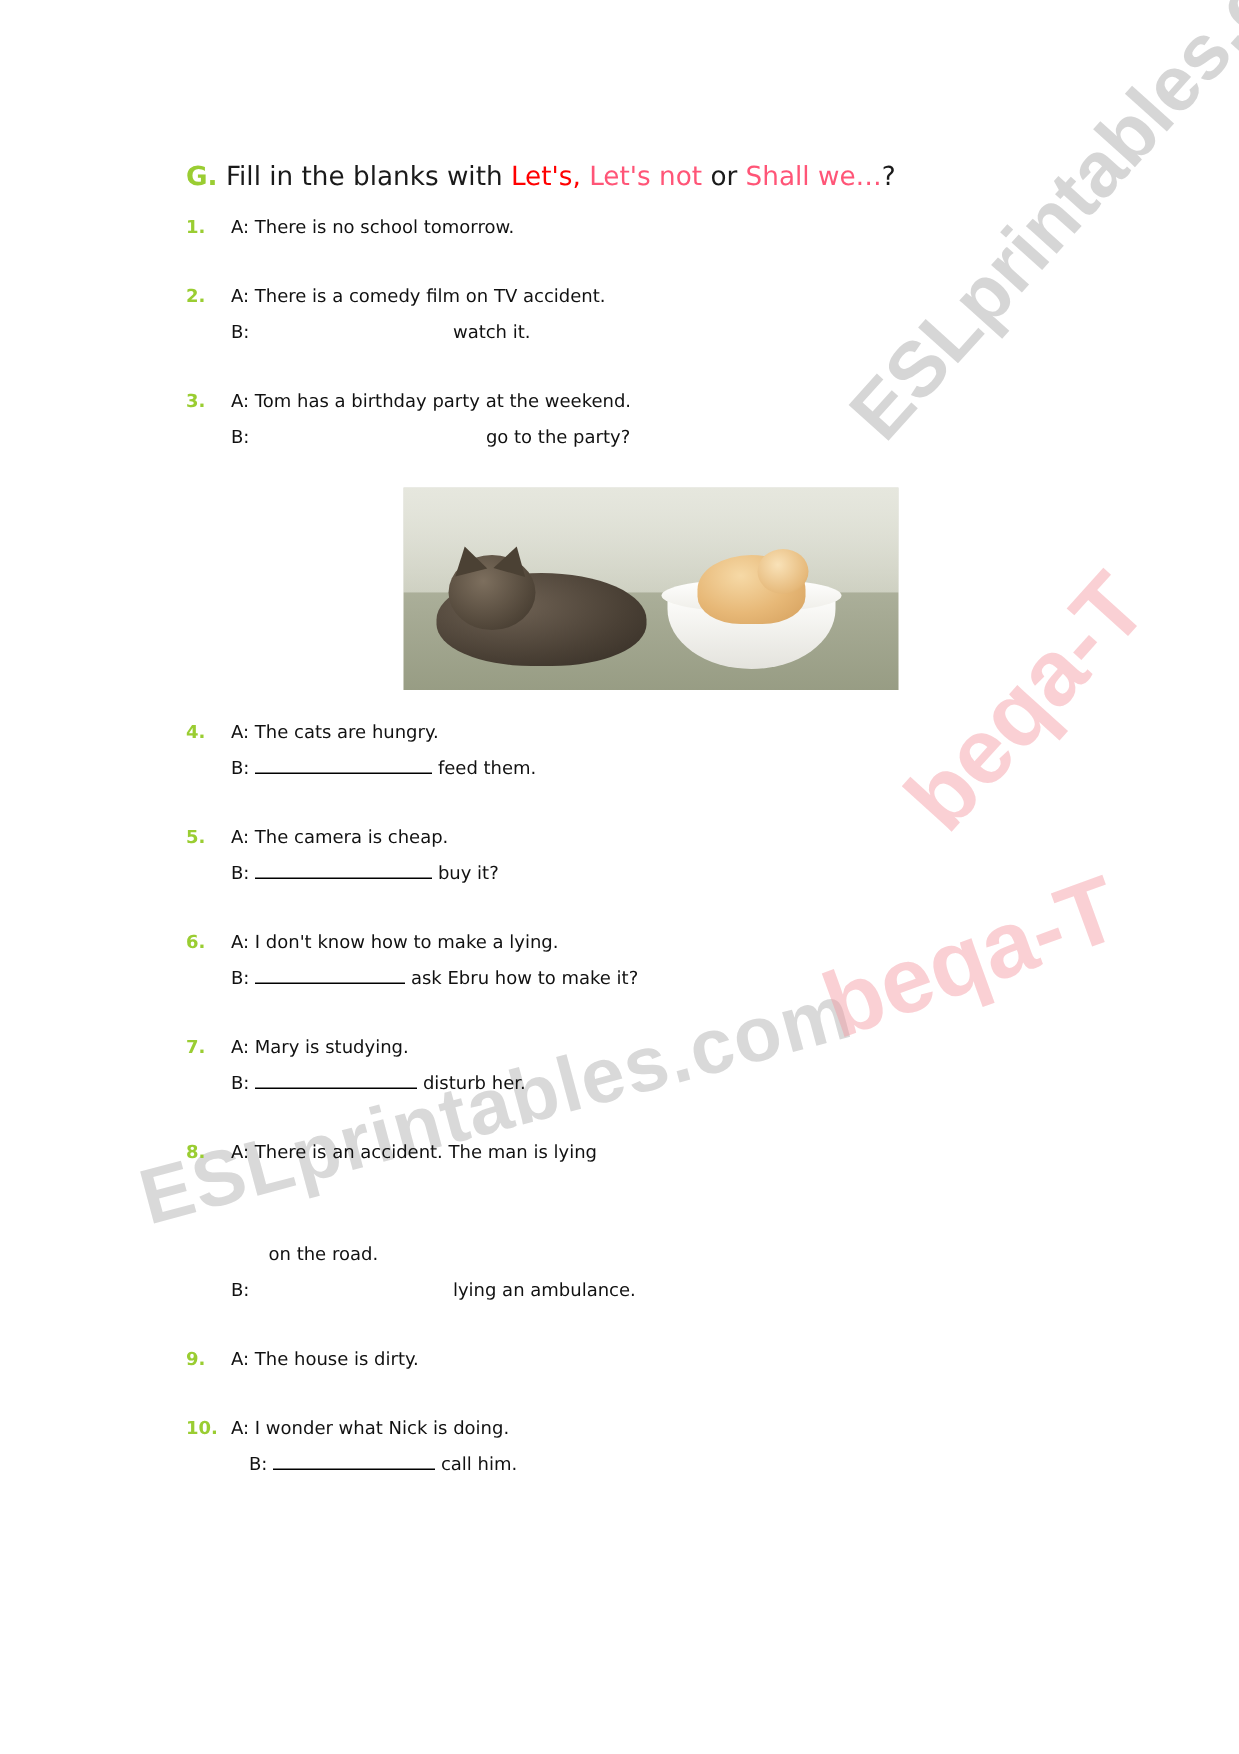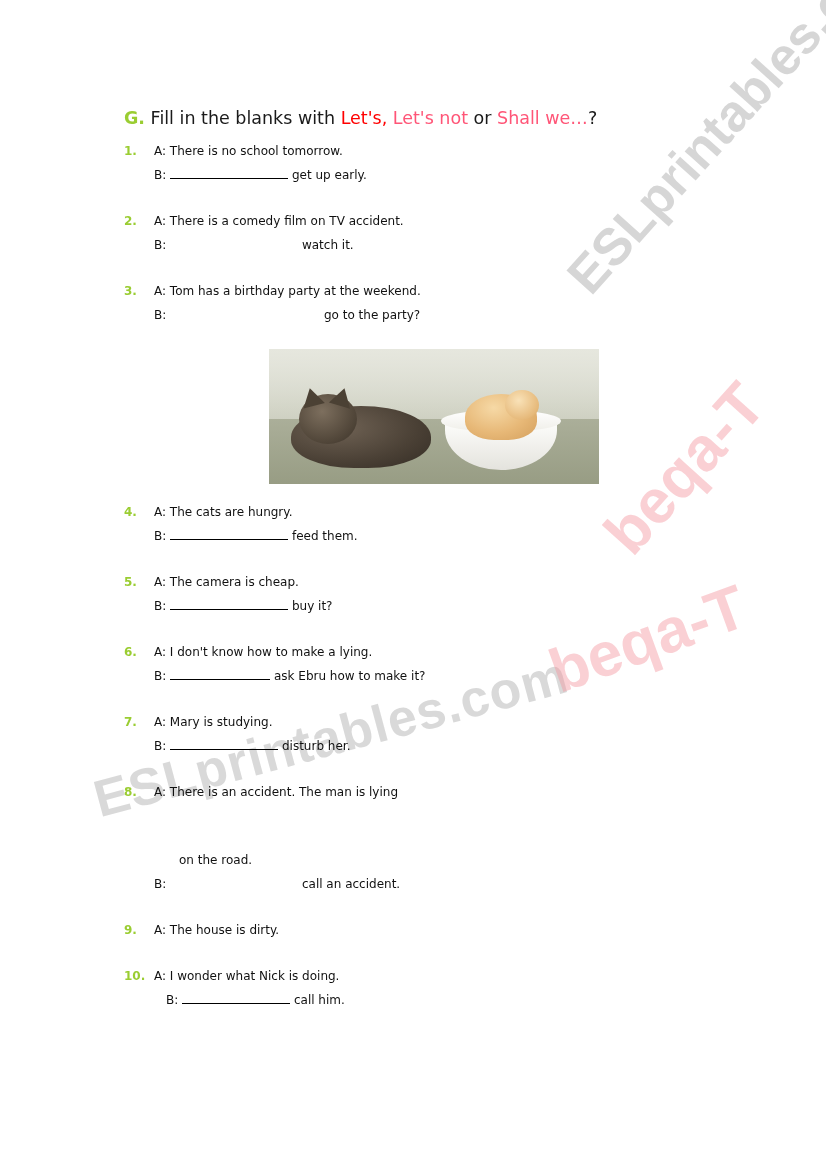--- a/index.html
+++ b/index.html
@@ -233,23 +233,20 @@
       <span class="letter">G.</span>
       <span>Fill in the blanks with</span>
       <span class="red">Let's,</span>
       <span class="pink">Let's not</span>
       <span>or</span>
       <span class="pink">Shall we…</span><span>?</span>
     </div>
 
     <div class="item">
       <div class="line-a-wrap"><span class="num">1.</span><span>A: There is no school tomorrow.</span></div>
-      <div class="line-b"><span>B:</span>
-        <span class="blank" style="width:118px"></span>
-        <span>get up early.</span></div>
     </div>
 
     <div class="item">
       <div class="line-a-wrap"><span class="num">2.</span><span>A: There is a comedy film on TV accident.</span></div>
       <div class="line-b"><span>B:</span>
         <span class="blank-nl" style="width:128px"></span>
         <span>watch it.</span></div>
     </div>
 
     <div class="item">
@@ -298,21 +295,21 @@
       <div class="line-b"><span>B:</span>
         <span class="blank" style="width:108px"></span>
         <span>disturb her.</span></div>
     </div>
 
     <div class="item">
       <div class="line-a-wrap"><span class="num">8.</span><span>A: There is an accident. The man is lying</span></div>
       <div class="cont">on the road.</div>
       <div class="line-b"><span>B:</span>
         <span class="blank-nl" style="width:128px"></span>
-        <span>call an accident.</span></div>
+        <span>lying an ambulance.</span></div>
     </div>
 
     <div class="item">
       <div class="line-a-wrap"><span class="num">9.</span><span>A: The house is dirty.</span></div>
     </div>
 
     <div class="item">
       <div class="line-a-wrap"><span class="num">10.</span><span>A: I wonder what Nick is doing.</span></div>
       <div class="line-b" style="padding-left:42px"><span>B:</span>
         <span class="blank" style="width:108px"></span>

